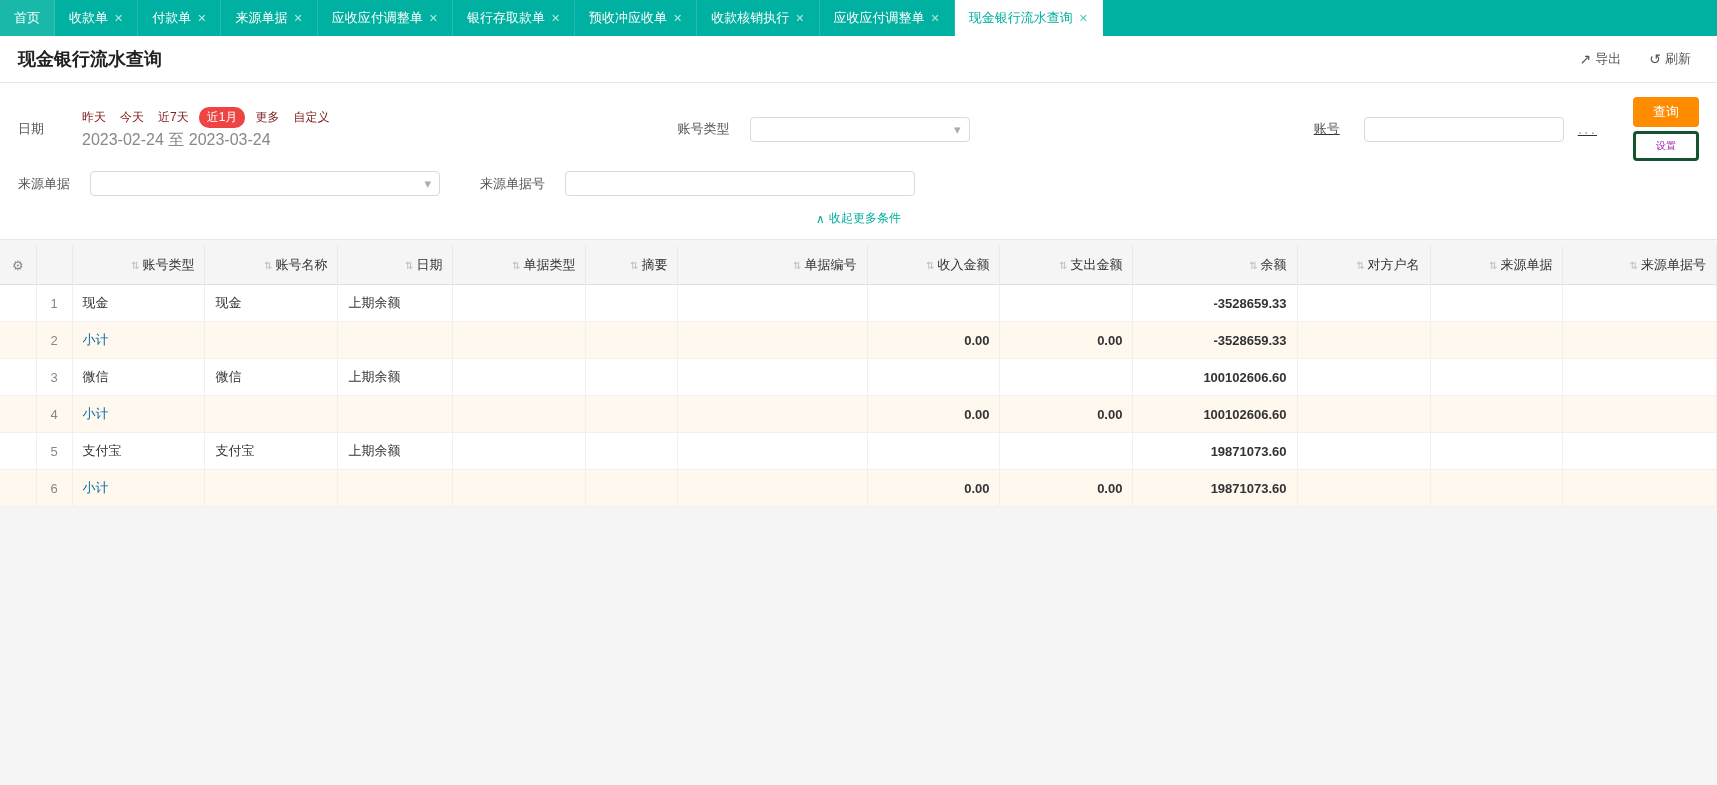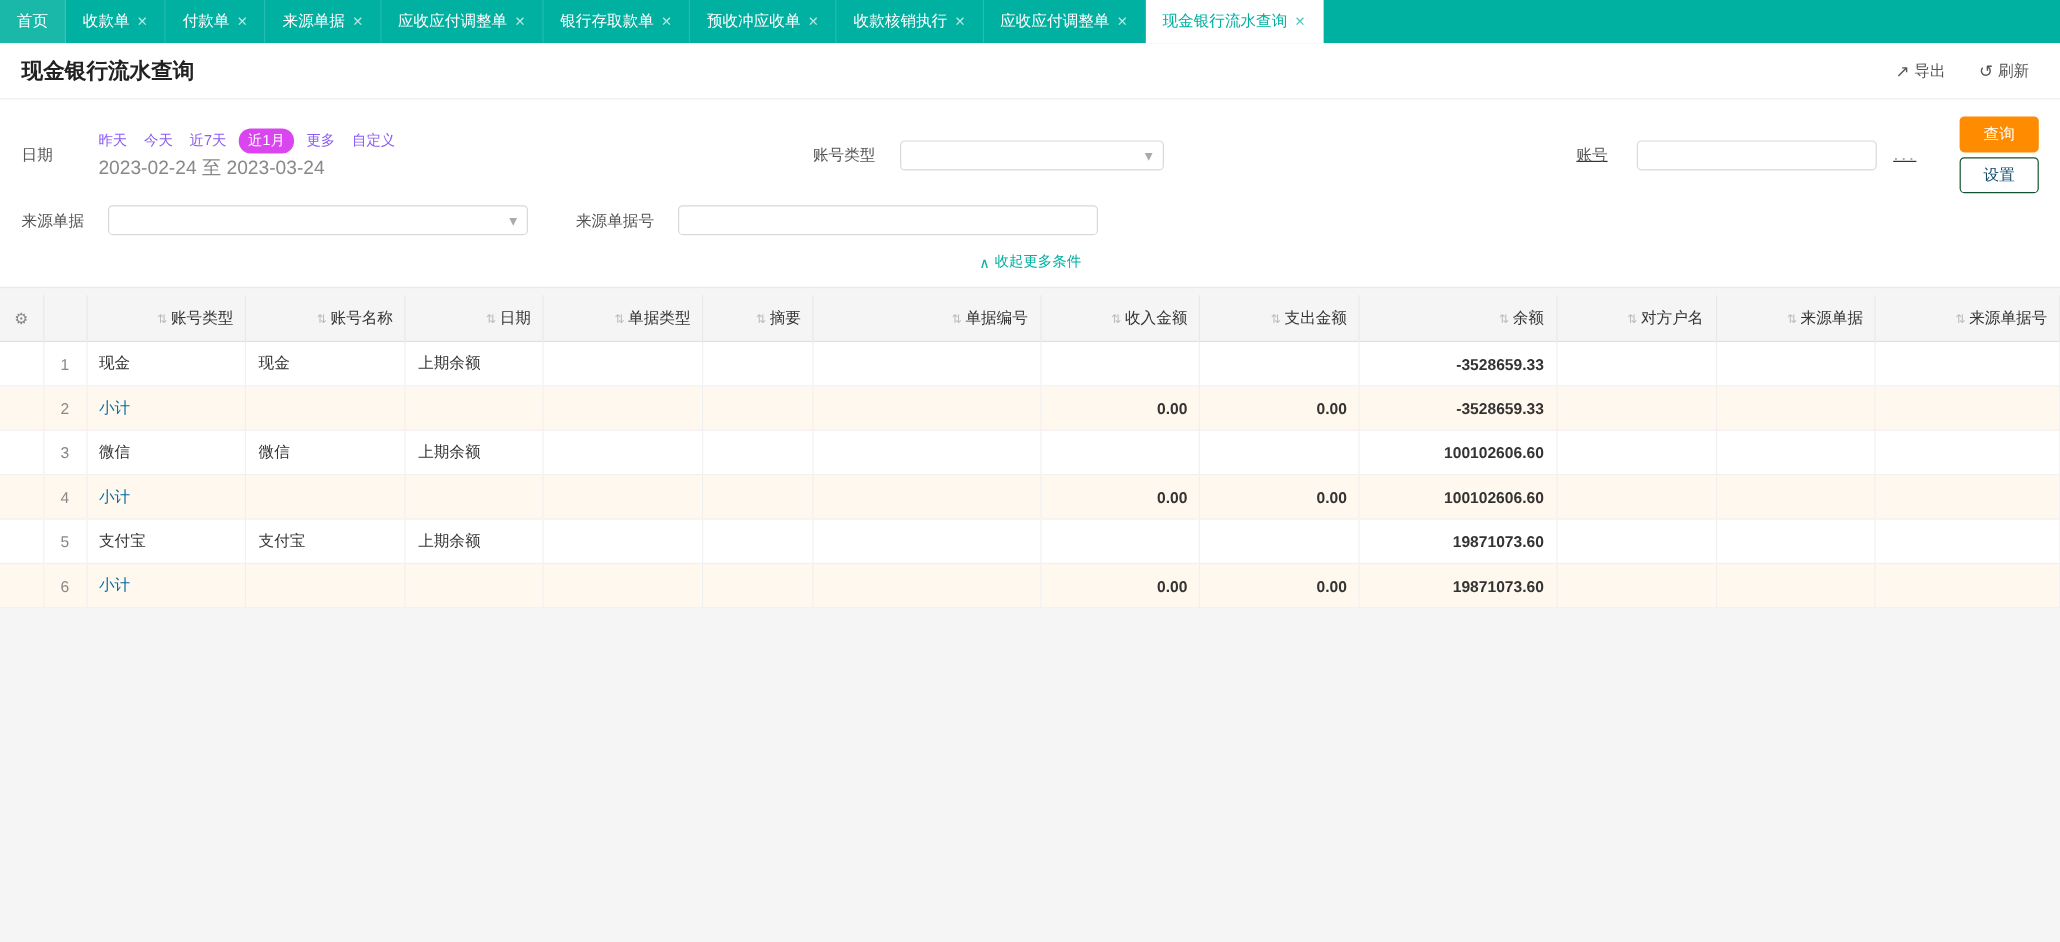--- a/index.html
+++ b/index.html
@@ -84,27 +84,27 @@
       white-space: nowrap;
       min-width: 40px;
     }
     .date-shortcuts {
       display: flex;
       align-items: center;
       gap: 6px;
     }
     .date-btn {
       font-size: 12px;
-      color: #8b5cf6;
+      color: #7f1d1d;
       cursor: pointer;
       padding: 2px 4px;
       border-radius: 3px;
     }
     .date-btn.active {
-      background: #d946ef;
+      background: #ef4444;
       color: #fff;
       border-radius: 10px;
       padding: 2px 8px;
     }
     .date-range {
       font-size: 16px;
       color: #888;
       margin-top: 2px;
       margin-left: 4px;
     }
@@ -140,25 +140,25 @@
       background: #ff8c00;
       color: #fff;
       border: none;
       border-radius: 4px;
       padding: 6px 20px;
       font-size: 13px;
       cursor: pointer;
     }
     .settings-btn {
       background: #fff;
-      color: #0c4a6e;
-      border: 1px solid #14532d;
+      color: #a21caf;
+      border: 3px solid #14532d;
       border-radius: 4px;
       padding: 5px 16px;
-      font-size: 13px;
+      font-size: 10px;
       cursor: pointer;
     }
     .collapse-bar {
       display: flex;
       justify-content: center;
       align-items: center;
       padding: 4px 0;
       color: #00b0a0;
       font-size: 12px;
       cursor: pointer;

